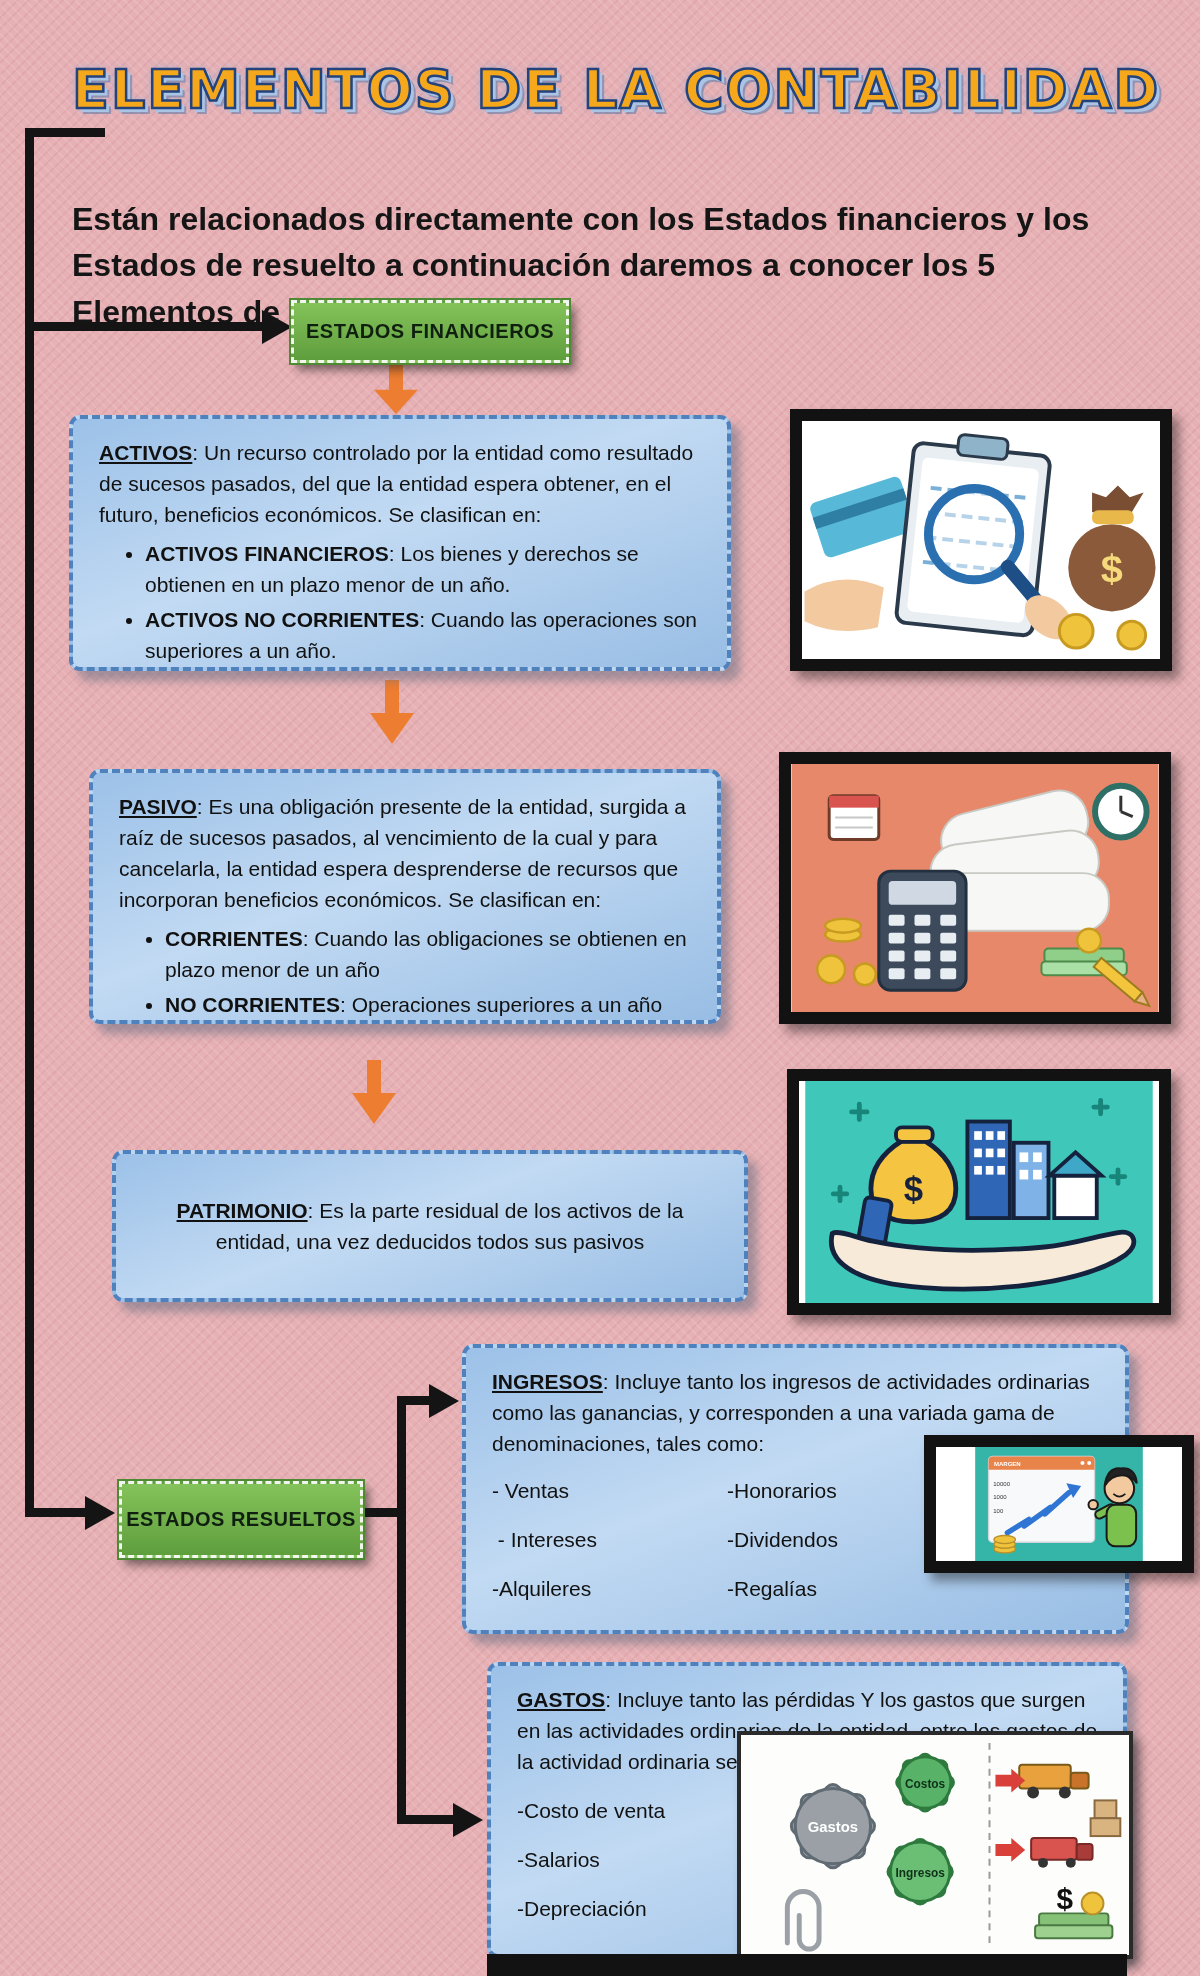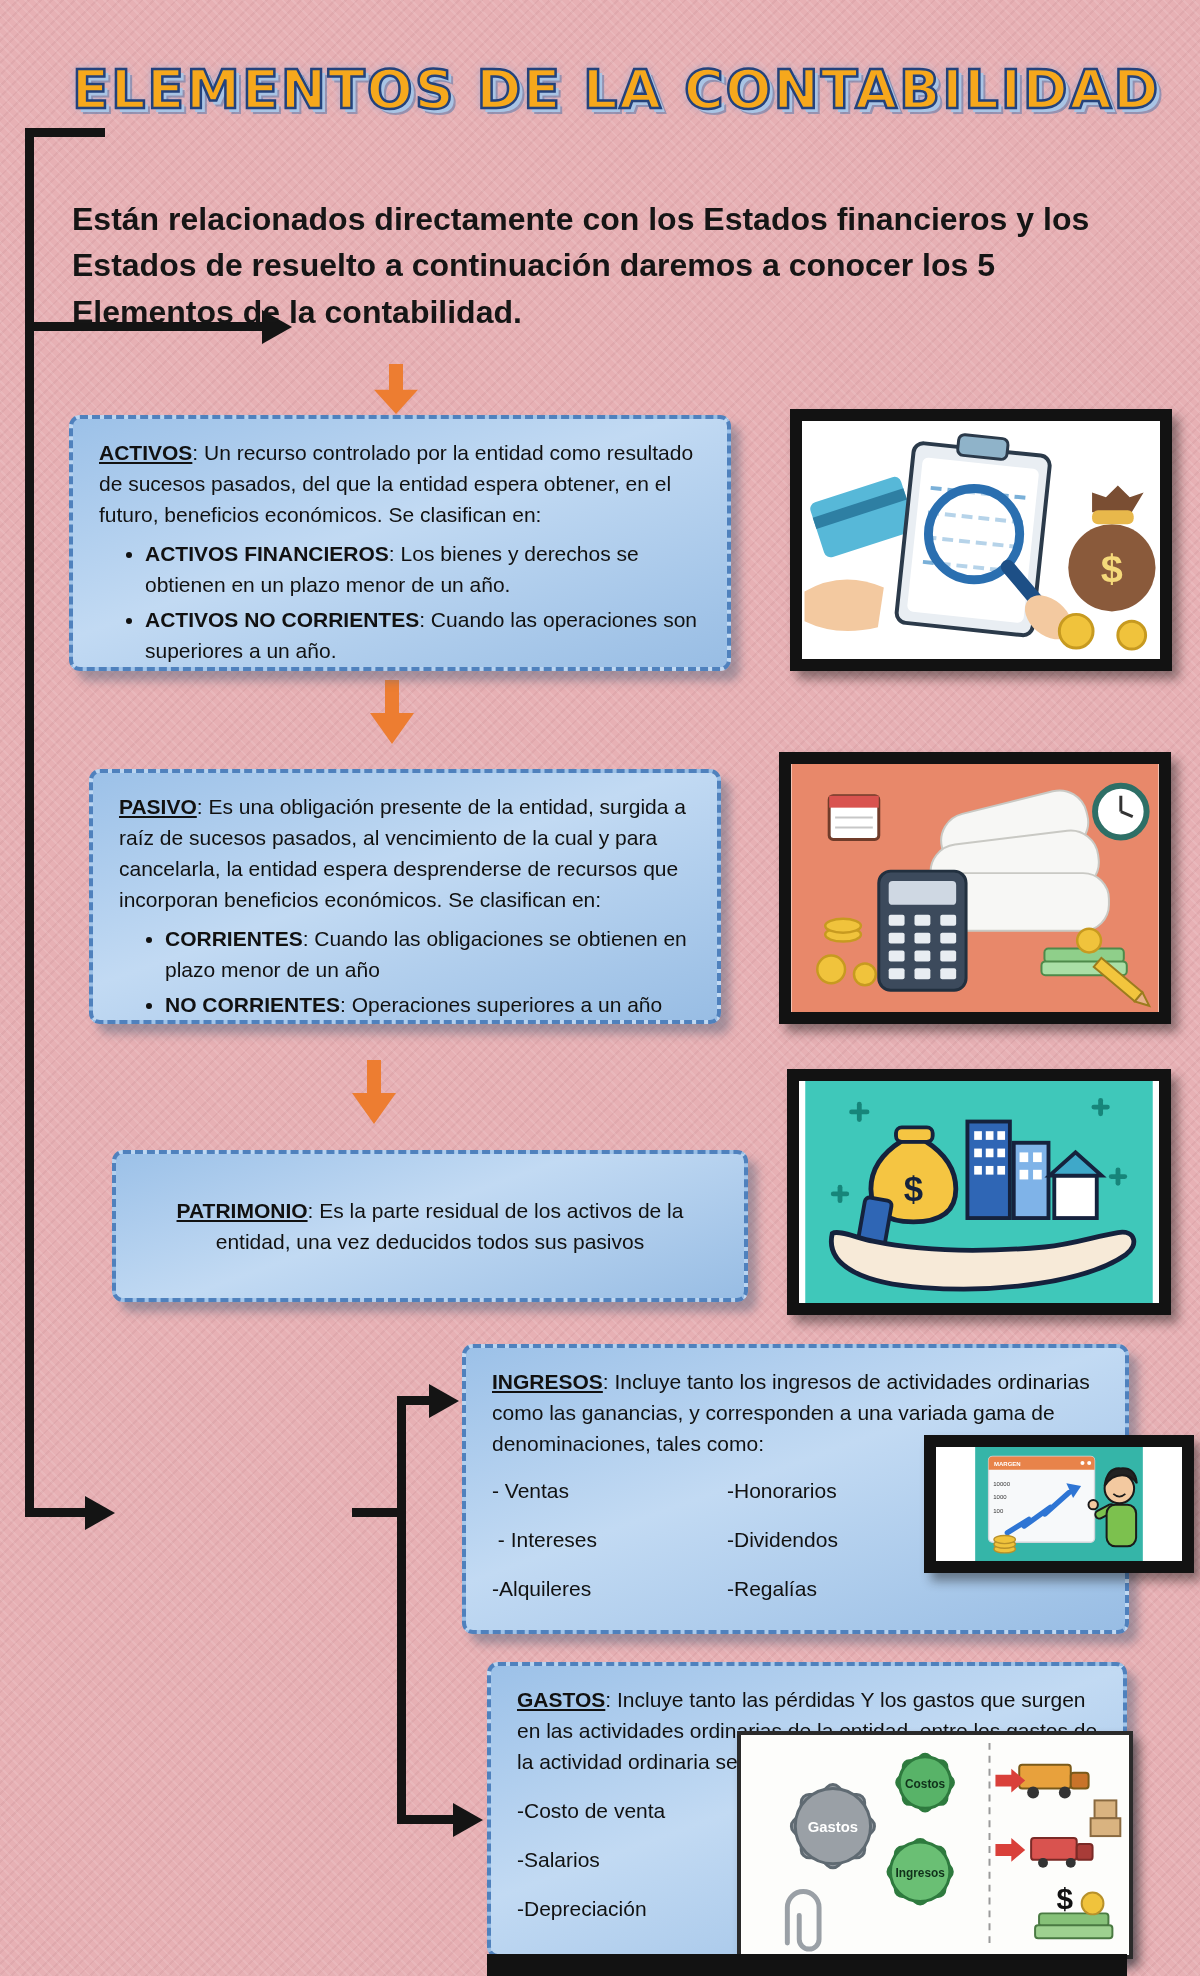--- a/index.html
+++ b/index.html
@@ -77,20 +77,23 @@
   <div class="abs conn" style="left:25px;top:1508px;width:62px;height:9px;"></div>
   <div class="abs ah" style="left:85px;top:1496px;"></div>
 
   <div class="abs conn" style="left:352px;top:1508px;width:54px;height:9px;"></div>
   <div class="abs conn" style="left:397px;top:1396px;width:9px;height:428px;"></div>
   <div class="abs conn" style="left:397px;top:1396px;width:34px;height:9px;"></div>
   <div class="abs ah" style="left:429px;top:1384px;"></div>
   <div class="abs conn" style="left:397px;top:1815px;width:58px;height:9px;"></div>
   <div class="abs ah" style="left:453px;top:1803px;"></div>
 
+  <div class="abs greenbox" style="left:291px;top:300px;width:272px;height:57px;">
+    <span>ESTADOS FINANCIEROS</span>
+  </div>
 
   <svg class="abs oarrow" style="left:374px;top:364px;" width="44" height="50" viewBox="0 0 44 62" preserveAspectRatio="none">
     <polygon points="15,0 29,0 29,32 44,32 22,62 0,32 15,32" fill="#ed7d31"></polygon>
   </svg>
   <svg class="abs oarrow" style="left:370px;top:680px;" width="44" height="64" viewBox="0 0 44 62" preserveAspectRatio="none">
     <polygon points="15,0 29,0 29,32 44,32 22,62 0,32 15,32" fill="#ed7d31"></polygon>
   </svg>
   <svg class="abs oarrow" style="left:352px;top:1060px;" width="44" height="64" viewBox="0 0 44 62" preserveAspectRatio="none">
     <polygon points="15,0 29,0 29,32 44,32 22,62 0,32 15,32" fill="#ed7d31"></polygon>
   </svg>
@@ -285,20 +288,23 @@
         <rect x="178" y="90" width="32" height="12" rx="6" fill="#7cc14e" transform="rotate(-28 194 96)"></rect>
         <circle cx="176" cy="86" r="7" fill="#f3c9a0"></circle>
         <circle cx="215" cy="62" r="22" fill="#f3c9a0"></circle>
         <path d="M193,58 q4,-28 24,-26 q22,-2 24,22 q-8,-12 -22,-12 q-16,0 -26,16 Z" fill="#222222"></path>
         <path d="M206,70 q9,8 18,0" fill="none" stroke-width="2.5"></path>
         <rect x="196" y="86" width="44" height="62" rx="13" fill="#7cc14e"></rect>
       </g>
     </svg>
   </div>
 
+  <div class="abs greenbox" style="left:119px;top:1481px;width:238px;height:71px;">
+    <span>ESTADOS RESUELTOS</span>
+  </div>
 
   <div class="abs bluebox" style="left:487px;top:1662px;width:640px;height:296px;">
     <p style="margin:0;width:590px;"><span class="term">GASTOS</span><span>: Incluye tanto las pérdidas Y los gastos que surgen en las actividades ordinarias de la entidad, entre los gastos de la actividad ordinaria se encuentran:</span></p>
     <div class="plainlist" style="width:230px;">
       <div>-Costo de venta</div>
       <div>-Salarios</div>
       <div>-Depreciación</div>
     </div>
   </div>
 

